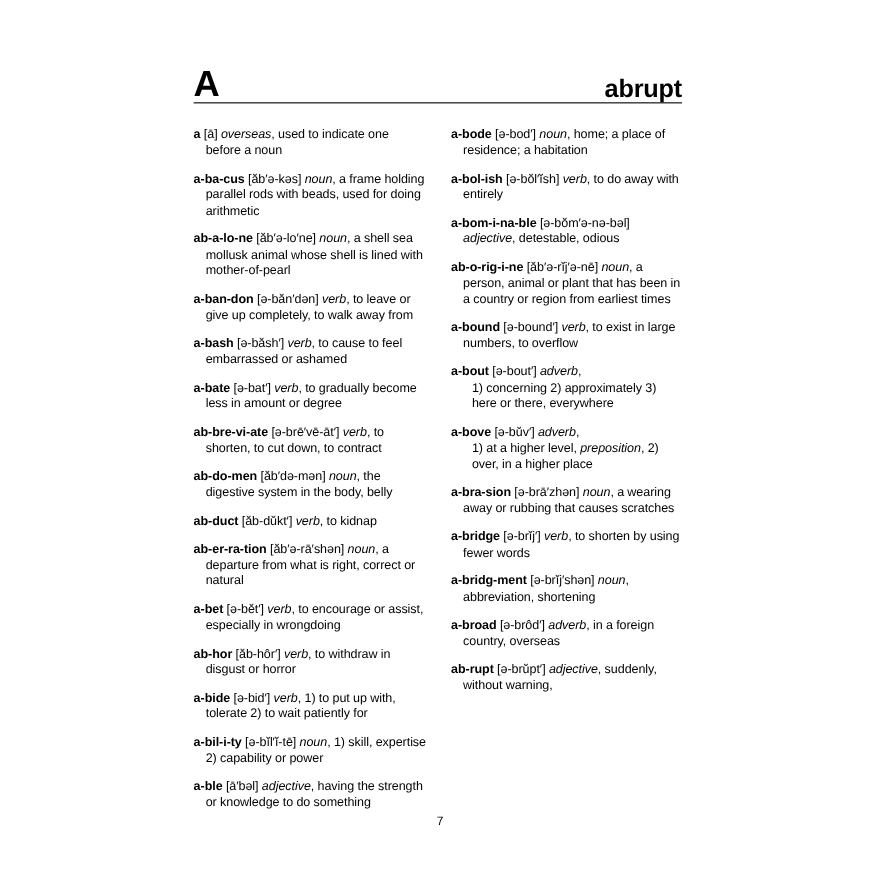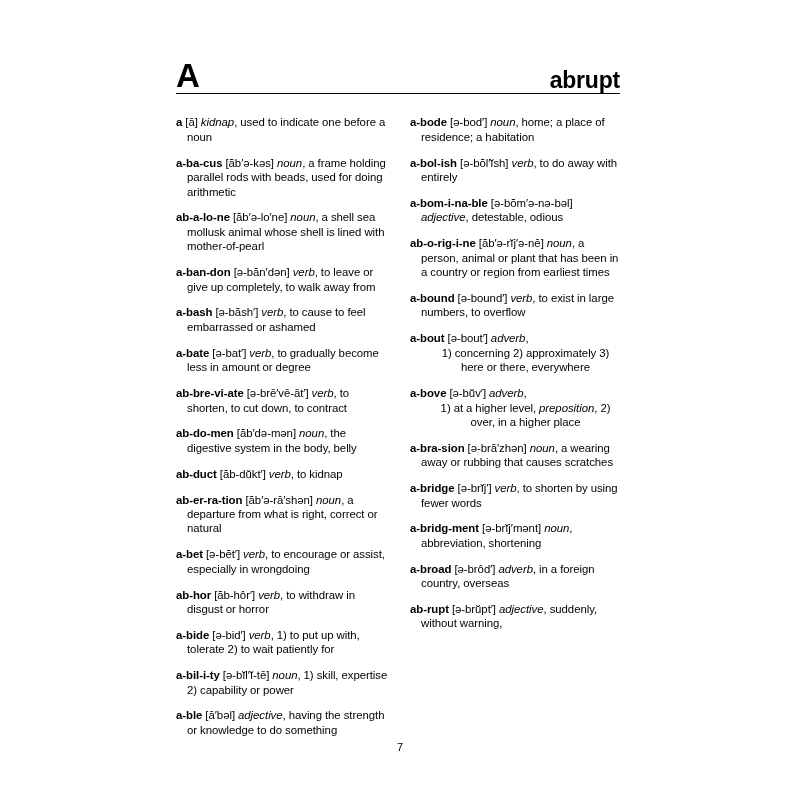--- a/index.html
+++ b/index.html
@@ -80,21 +80,20 @@
   .pron {
     font-weight: normal;
   }
   .pos {
     font-style: italic;
   }
   .sense-block {
     display: block;
     padding-left: 8px;
     text-indent: 0;
-    text-align: center;
   }
 
   
   .folio {
     position: absolute;
     left: 0;
     top: 740px;
     width: 800px;
     text-align: center;
     font-size: 11px;
@@ -107,21 +106,21 @@
 <div class="page">
 
   <div class="runhead">
     <span class="runhead-letter">A</span>
     <span class="runhead-word">abrupt</span>
   </div>
   <div class="runhead-rule"></div>
 
   <div class="columns">
     <div class="col" id="col-0">
-        <p class="entry"><span class="hw">a</span> <span class="pron">[ā]</span> <span class="pos">kidnap</span><span>, used to indicate one before a noun</span></p>
+        <p class="entry"><span class="hw">a</span> <span class="pron">[ā]</span> <span class="pos">overseas</span><span>, used to indicate one before a noun</span></p>
         <p class="entry"><span class="hw">a-ba-cus</span> <span class="pron">[ăb′ə-kəs]</span> <span class="pos">noun</span><span>, a frame holding parallel rods with beads, used for doing arithmetic</span></p>
         <p class="entry"><span class="hw">ab-a-lo-ne</span> <span class="pron">[ăb′ə-lo′ne]</span> <span class="pos">noun</span><span>, a shell sea mollusk animal whose shell is lined with mother-of-pearl</span></p>
         <p class="entry"><span class="hw">a-ban-don</span> <span class="pron">[ə-băn′dən]</span> <span class="pos">verb</span><span>, to leave or give up completely, to walk away from</span></p>
         <p class="entry"><span class="hw">a-bash</span> <span class="pron">[ə-băsh′]</span> <span class="pos">verb</span><span>, to cause to feel embarrassed or ashamed</span></p>
         <p class="entry"><span class="hw">a-bate</span> <span class="pron">[ə-bat′]</span> <span class="pos">verb</span><span>, to gradually become less in amount or degree</span></p>
         <p class="entry"><span class="hw">ab-bre-vi-ate</span> <span class="pron">[ə-brē′vē-āt′]</span> <span class="pos">verb</span><span>, to shorten, to cut down, to contract</span></p>
         <p class="entry"><span class="hw">ab-do-men</span> <span class="pron">[ăb′də-mən]</span> <span class="pos">noun</span><span>, the digestive system in the body, belly</span></p>
         <p class="entry"><span class="hw">ab-duct</span> <span class="pron">[ăb-dŭkt′]</span> <span class="pos">verb</span><span>, to kidnap</span></p>
         <p class="entry"><span class="hw">ab-er-ra-tion</span> <span class="pron">[ăb′ə-rā′shən]</span> <span class="pos">noun</span><span>, a departure from what is right, correct or natural</span></p>
         <p class="entry"><span class="hw">a-bet</span> <span class="pron">[ə-bĕt′]</span> <span class="pos">verb</span><span>, to encourage or assist, especially in wrongdoing</span></p>
@@ -133,21 +132,21 @@
     <div class="col" id="col-1">
         <p class="entry"><span class="hw">a-bode</span> <span class="pron">[ə-bod′]</span> <span class="pos">noun</span><span>, home; a place of residence; a habitation</span></p>
         <p class="entry"><span class="hw">a-bol-ish</span> <span class="pron">[ə-bŏl′ĭsh]</span> <span class="pos">verb</span><span>, to do away with entirely</span></p>
         <p class="entry"><span class="hw">a-bom-i-na-ble</span> <span class="pron">[ə-bŏm′ə-nə-bəl]</span> <span class="pos">adjective</span><span>, detestable, odious</span></p>
         <p class="entry"><span class="hw">ab-o-rig-i-ne</span> <span class="pron">[ăb′ə-rĭj′ə-nē]</span> <span class="pos">noun</span><span>, a person, animal or plant that has been in a country or region from earliest times</span></p>
         <p class="entry"><span class="hw">a-bound</span> <span class="pron">[ə-bound′]</span> <span class="pos">verb</span><span>, to exist in large numbers, to overflow</span></p>
         <p class="entry"><span class="hw">a-bout</span> <span class="pron">[ə-bout′]</span> <span class="pos">adverb</span><span>,</span><span class="sense-block">1) concerning 2) approximately 3) here or there, everywhere</span></p>
         <p class="entry"><span class="hw">a-bove</span> <span class="pron">[ə-bŭv′]</span> <span class="pos">adverb</span><span>,</span><span class="sense-block"><span>1) at a higher level, </span><span class="pos">preposition</span><span>,</span> <span>2) over, in a higher place</span></span></p>
         <p class="entry"><span class="hw">a-bra-sion</span> <span class="pron">[ə-brā′zhən]</span> <span class="pos">noun</span><span>, a wearing away or rubbing that causes scratches</span></p>
         <p class="entry"><span class="hw">a-bridge</span> <span class="pron">[ə-brĭj′]</span> <span class="pos">verb</span><span>, to shorten by using fewer words</span></p>
-        <p class="entry"><span class="hw">a-bridg-ment</span> <span class="pron">[ə-brĭj′mənt]</span> <span class="pos">noun</span><span>, abbreviation, shortening</span></p>
+        <p class="entry"><span class="hw">a-bridg-ment</span> <span class="pron">[ə-brĭj′shən]</span> <span class="pos">noun</span><span>, abbreviation, shortening</span></p>
         <p class="entry"><span class="hw">a-broad</span> <span class="pron">[ə-brôd′]</span> <span class="pos">adverb</span><span>, in a foreign country, overseas</span></p>
         <p class="entry"><span class="hw">ab-rupt</span> <span class="pron">[ə-brŭpt′]</span> <span class="pos">adjective</span><span>, suddenly, without warning,</span></p>
       </div>
   </div>
 
   <div class="folio">7</div>
 
 </div>
 
 </body></html>

